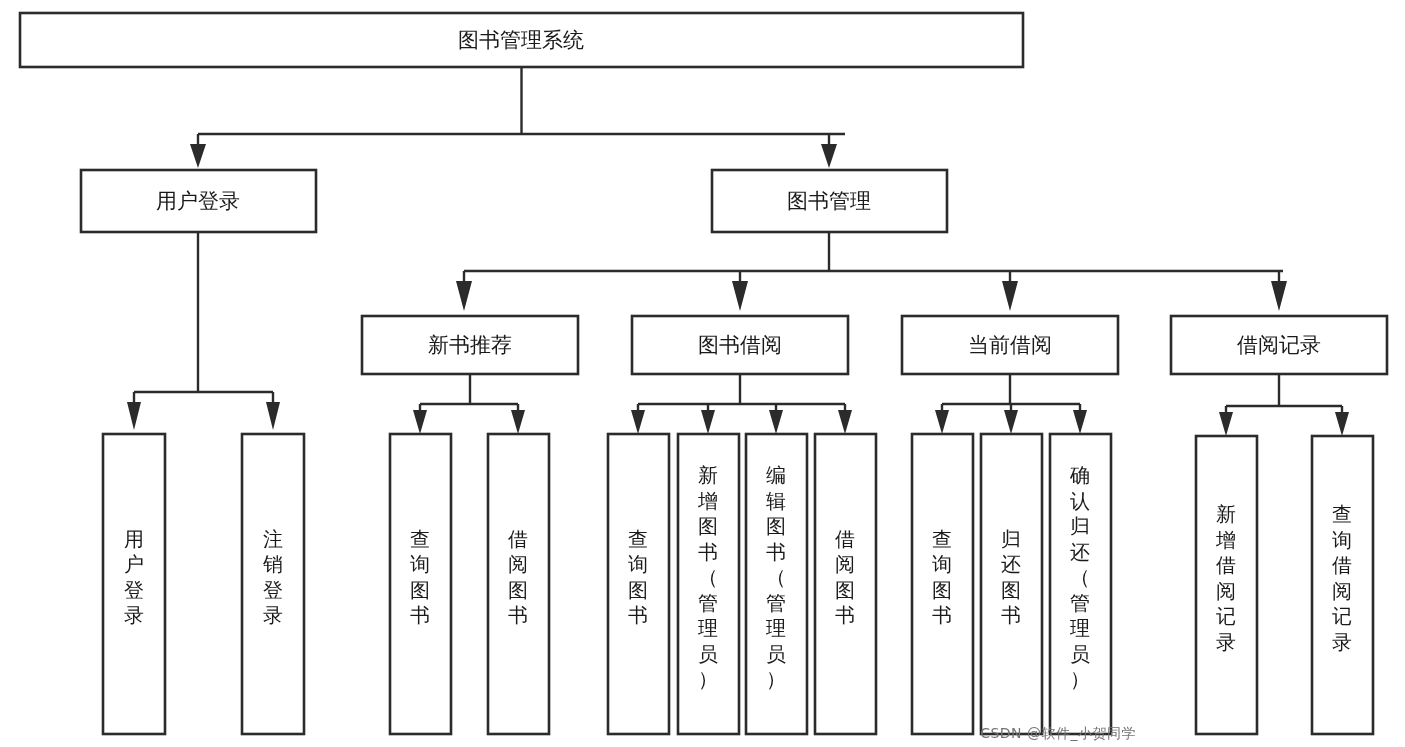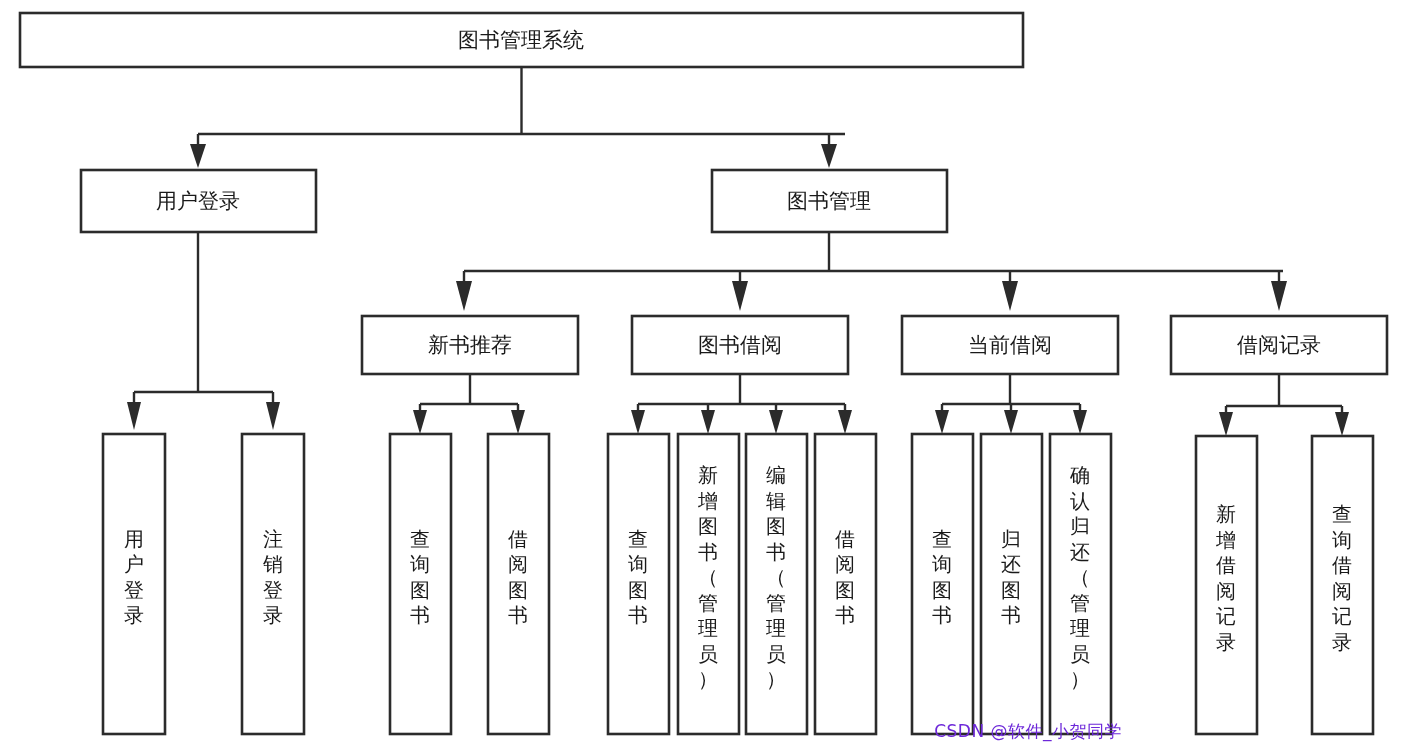--- a/index.html
+++ b/index.html
@@ -49,25 +49,25 @@
     dominant-baseline: middle;
   }
   .node-label-v {
     font-family: "DejaVu Sans", "Liberation Sans", sans-serif;
     font-size: 20px;
     fill: #1a1a1a;
     text-anchor: middle;
   }
   .watermark {
     position: absolute;
-    right: 14px;
+    right: 0;
     bottom: 4px;
     font-family: "DejaVu Sans", "Liberation Sans", sans-serif;
-    font-size: 17px;
-    color: #6d28d9;
+    font-size: 14px;
+    color: #737373;
     letter-spacing: 0.5px;
     white-space: nowrap;
     user-select: none;
   }
 </style>
 </head>
 <body>
 
 <div id="diagram-root">
 

